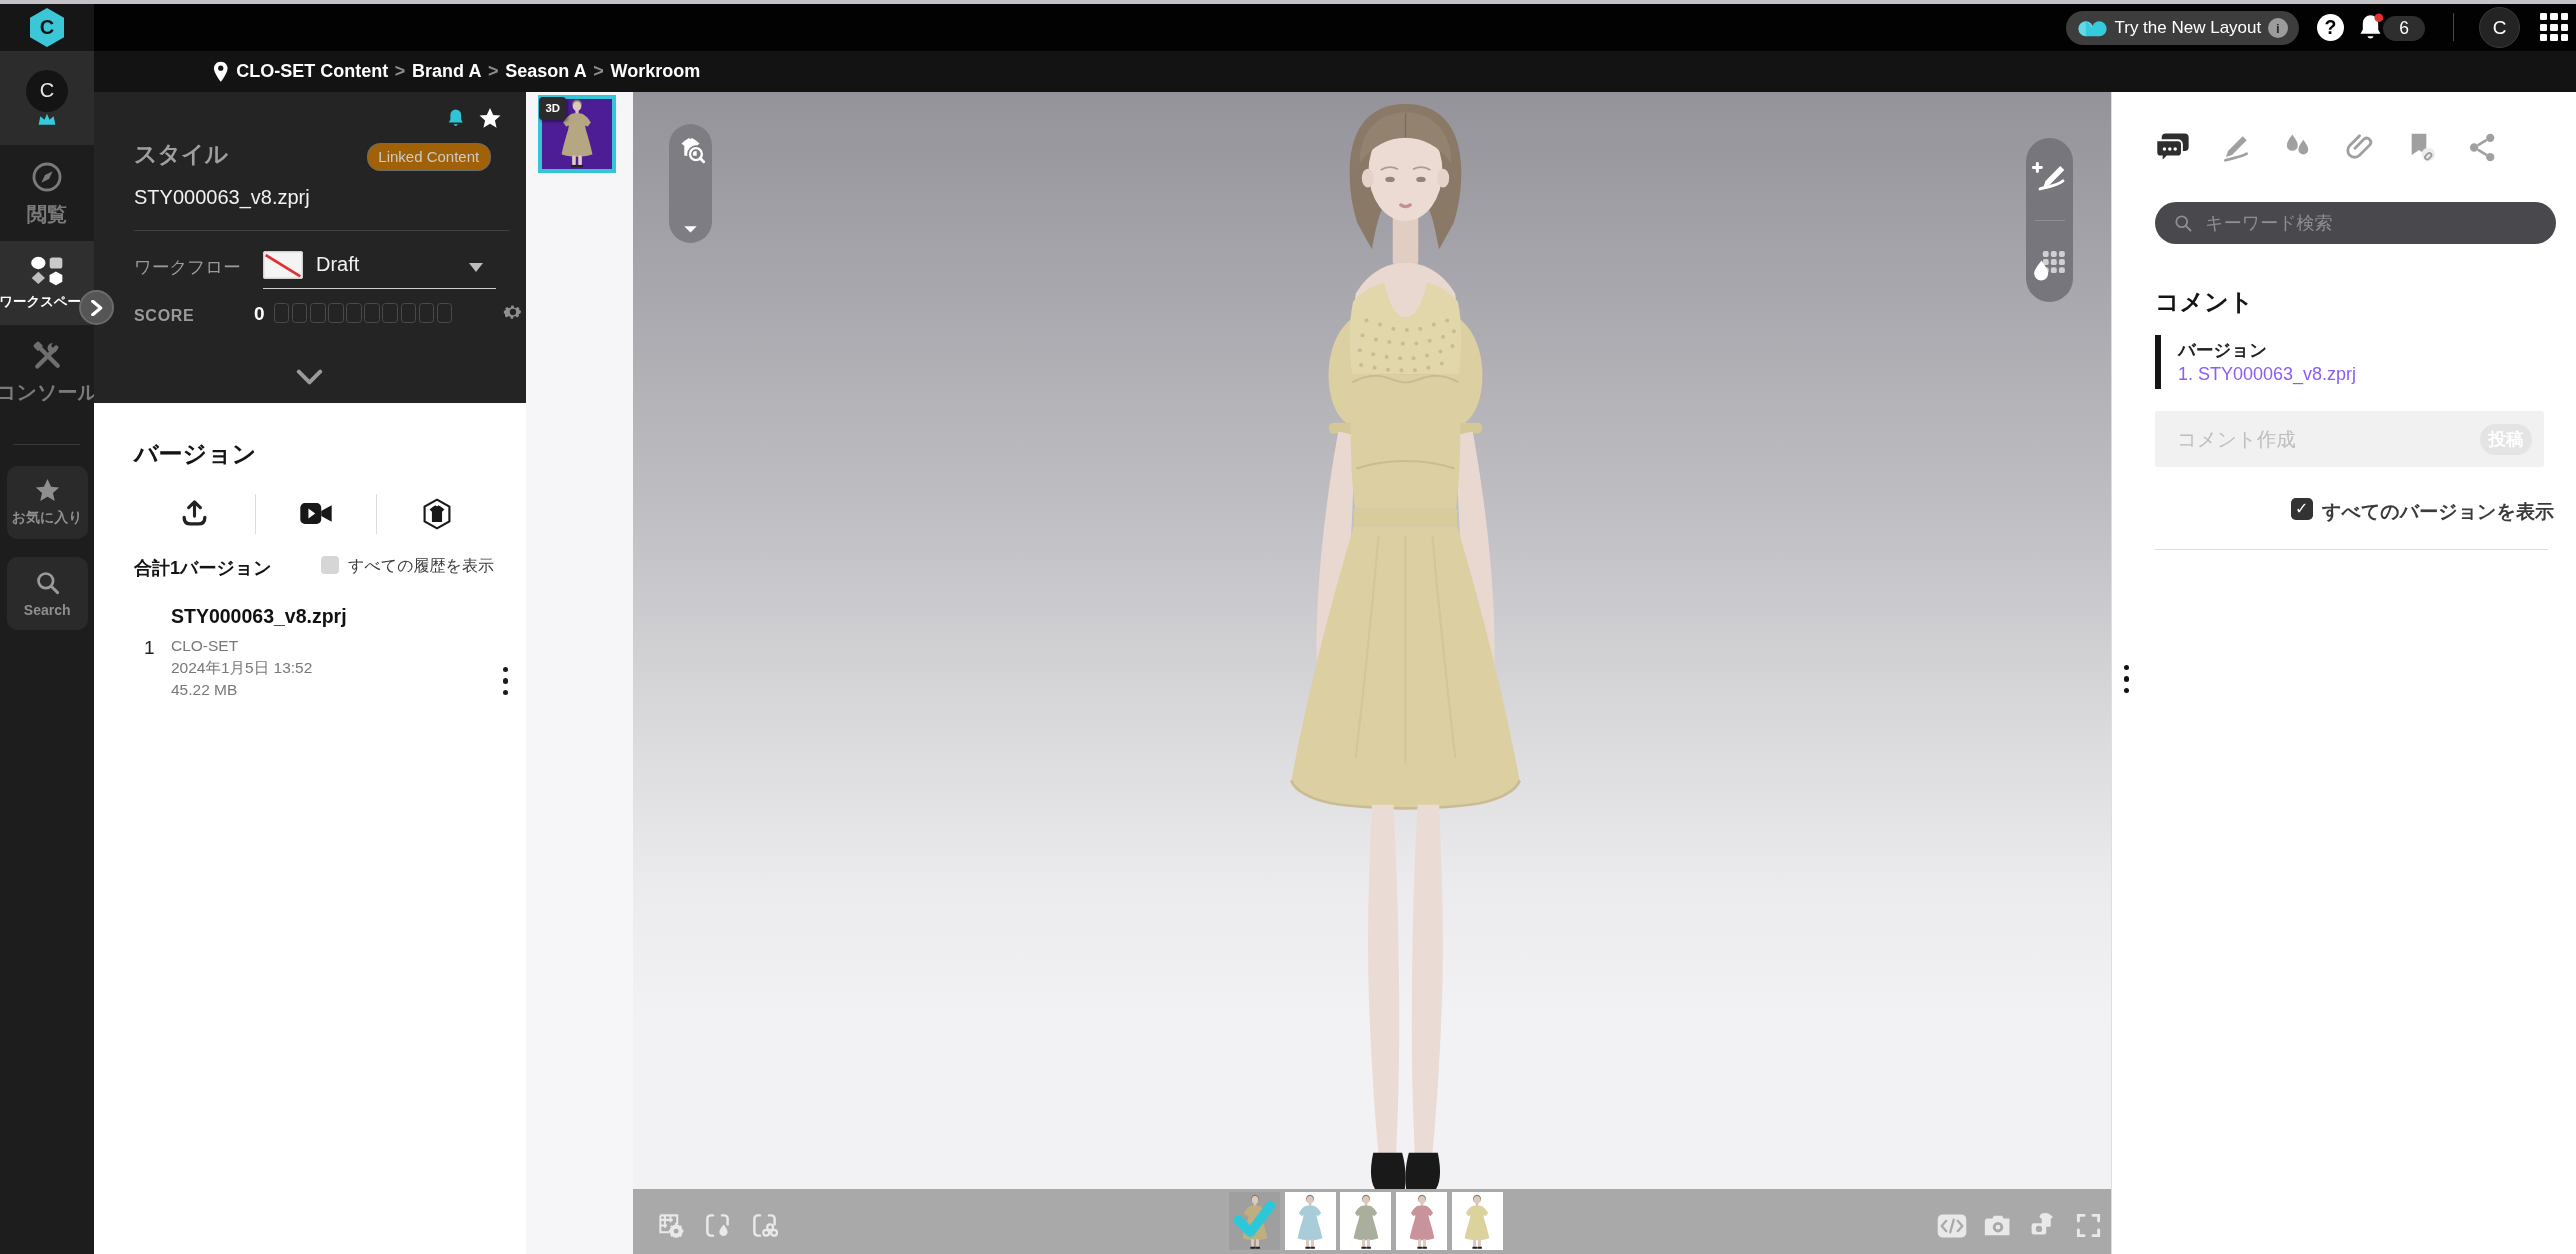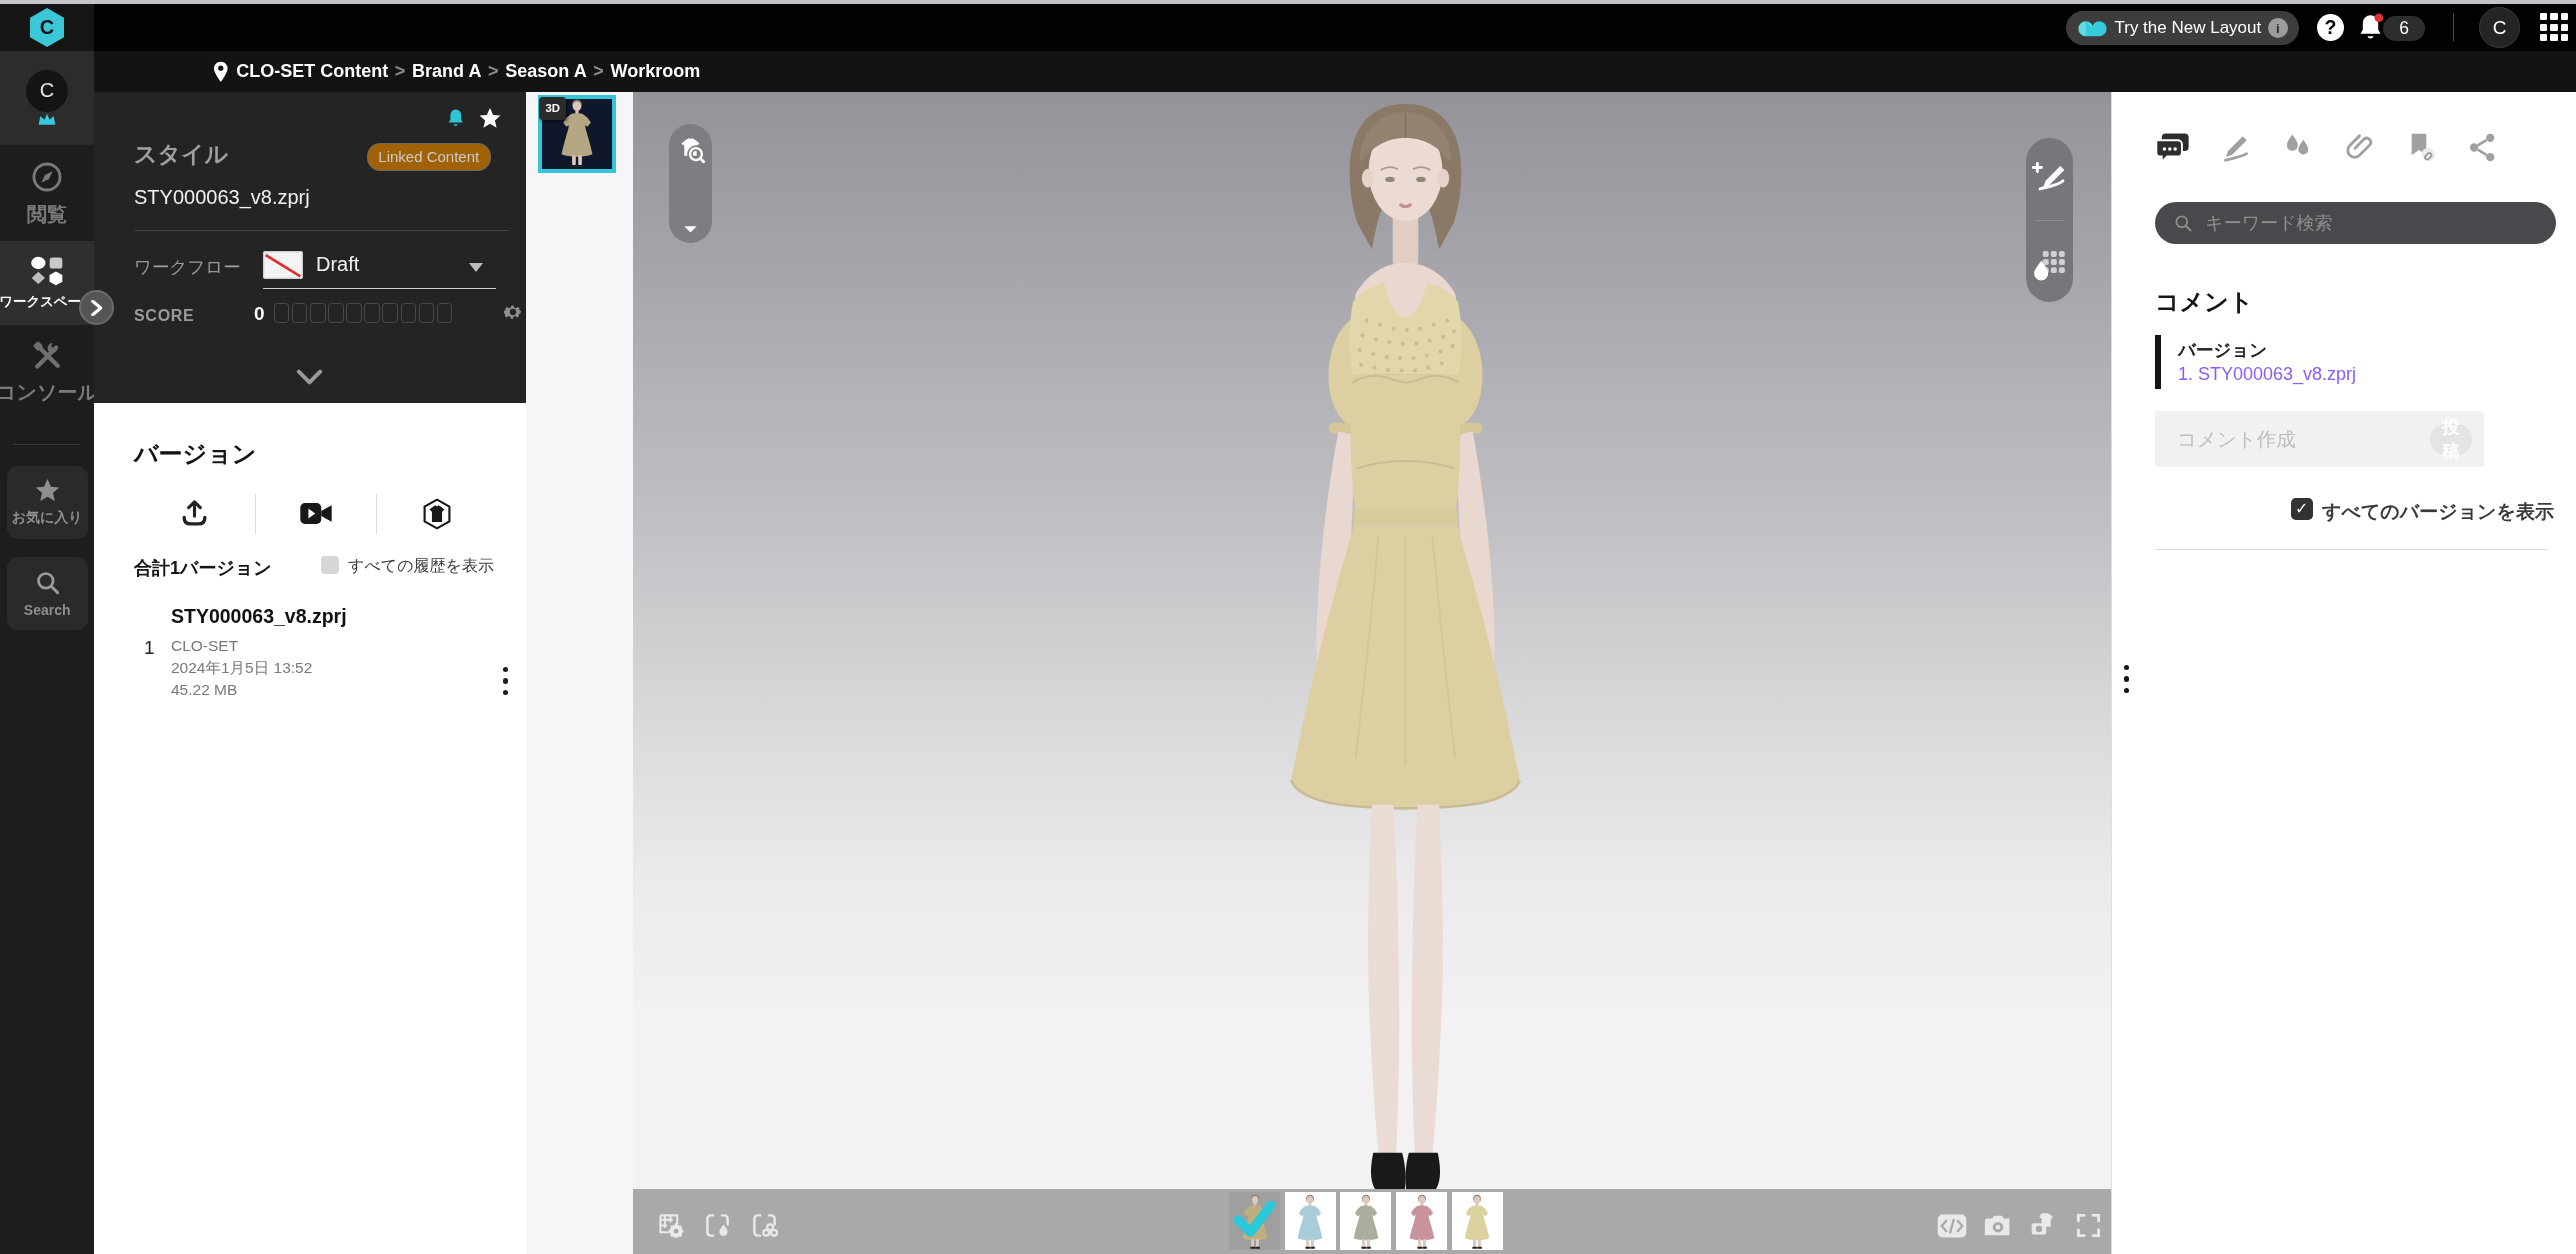--- a/index.html
+++ b/index.html
@@ -73,21 +73,21 @@
   #verIndex{left:50px;top:234px;font-size:19px;color:#222;}
   #verName{left:77px;top:202px;font-size:19.5px;font-weight:bold;color:#111;}
   #verAuthor{left:77px;top:234px;font-size:15.5px;color:#787878;}
   #verDate{left:77px;top:255px;font-size:15.5px;color:#787878;}
   #verSize{left:77px;top:278px;font-size:15.5px;color:#787878;}
   .kebab{display:flex;flex-direction:column;gap:6px;}
   .kebab i{width:5.4px;height:5.4px;border-radius:50%;background:#1c1c1c;}
   #verKebab{left:409px;top:264px;}
   
   #thumbcol{left:526px;top:92px;width:107px;height:1162px;background:#f6f6f8;}
-  #mainThumb{left:12px;top:3.4px;width:70px;height:70px;background:#0f172a;border:4.7px solid #35c5d8;}
+  #mainThumb{left:12px;top:3.4px;width:70px;height:70px;background:#4c1d95;border:4.7px solid #35c5d8;}
   #badge3d{left:-2.7px;top:-2.7px;width:27px;height:23px;background:#2b2b2b;border-radius:4px;color:#fff;font-size:11.4px;font-weight:bold;
            display:flex;align-items:center;justify-content:center;box-shadow:1.3px 2px 2.7px rgba(0,0,0,.35);}
   
   #viewer{left:633px;top:92px;width:1479px;height:1162px;
           background:linear-gradient(180deg,#949399 0%,#a7a6ac 16%,#bfbfc3 36%,#d9d9dc 54%,#ebebee 68%,#f2f2f5 80%,#f2f2f5 100%);}
   #zoomPill{left:36px;top:32px;width:43px;height:99px;border-radius:21.5px;background:#7d7d83;display:flex;flex-direction:column;align-items:center;justify-content:space-between;padding:10.8px 0 9.4px;}
   #rightPill{left:1393px;top:46px;width:47px;height:151px;border-radius:23.5px;background:#76767c;display:flex;flex-direction:column;align-items:center;justify-content:space-around;padding:6.7px 0;}
   #rightPill .pdiv{width:30px;height:0.7px;background:#8e8e93;}
   
   #bottombar{left:633px;top:1189px;width:1479px;height:66px;background:#a9a9a9;}
@@ -102,21 +102,21 @@
   #rpHandle{left:12px;top:573px;}
   .kebab.dark i{background:#111;}
   #rpIcons{left:43px;top:39px;width:343px;display:flex;justify-content:space-between;align-items:center;}
   #rpSearch{left:43px;top:110px;width:401px;height:42px;border-radius:21.5px;background:#49494d;display:flex;align-items:center;gap:10.8px;padding:0 17.5px;box-sizing:border-box;}
   #rpSearch input{flex:1;background:transparent;border:none;outline:none;color:#d6d6d6;font-size:18px;font-family:inherit;}
   #rpSearch input::placeholder{color:#8e8e8e;}
   #cmHeading{left:43px;top:194px;font-size:24px;font-weight:bold;color:#141414;}
   #cmVerBar{left:43px;top:243px;width:6px;height:54px;background:#141414;}
   #cmVerLbl{left:66px;top:246px;font-size:17.5px;font-weight:bold;color:#222;}
   #cmVerRef{left:66px;top:272px;font-size:18px;color:#8b5cf6;}
-  #cmBox{left:43px;top:319px;width:329px;height:56px;background:#f1f1f1;border-radius:2.7px;display:flex;align-items:center;padding:0 12px 0 20px;box-sizing:border-box;}
+  #cmBox{left:43px;top:319px;width:389px;height:56px;background:#f1f1f1;border-radius:2.7px;display:flex;align-items:center;padding:0 12px 0 20px;box-sizing:border-box;}
   #cmBox input{flex:1;background:transparent;border:none;outline:none;font-size:19.5px;font-family:inherit;color:#444;}
   #cmBox input::placeholder{color:#bdbdbd;}
   #postBtn{width:52px;height:31px;border-radius:15.5px;background:#e4e4e4;color:#fff;font-size:17.5px;font-weight:bold;border:none;
            display:flex;align-items:center;justify-content:center;}
   #allVerChk{left:179px;top:406px;width:21.5px;height:21.5px;background:#333;border-radius:4.7px;color:#fff;font-size:16px;display:flex;align-items:center;justify-content:center;}
   #allVerLbl{left:210px;top:407px;font-size:19px;font-weight:bold;color:#3a3a3a;}
   #rpDivider{left:43px;top:457px;width:393px;height:0.7px;background:#ddd;}
 </style>
 </head>
 <body>

